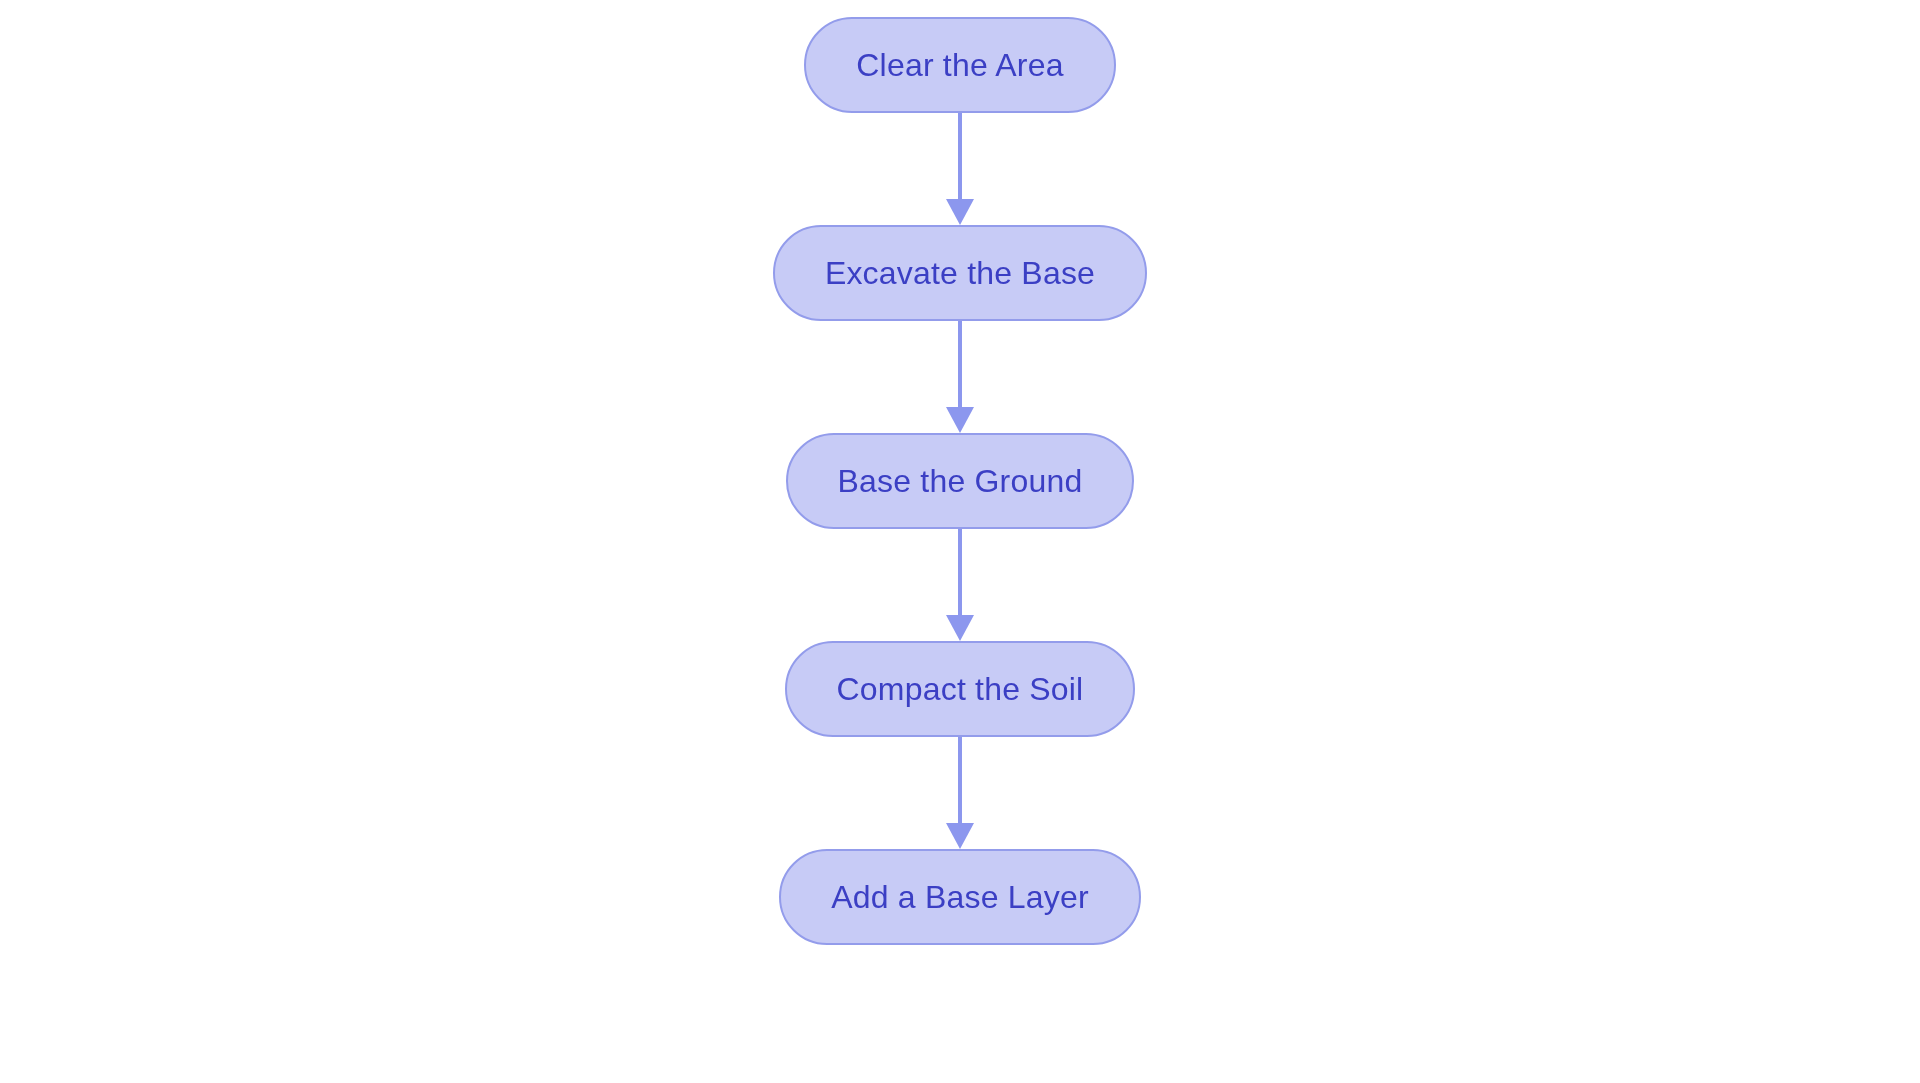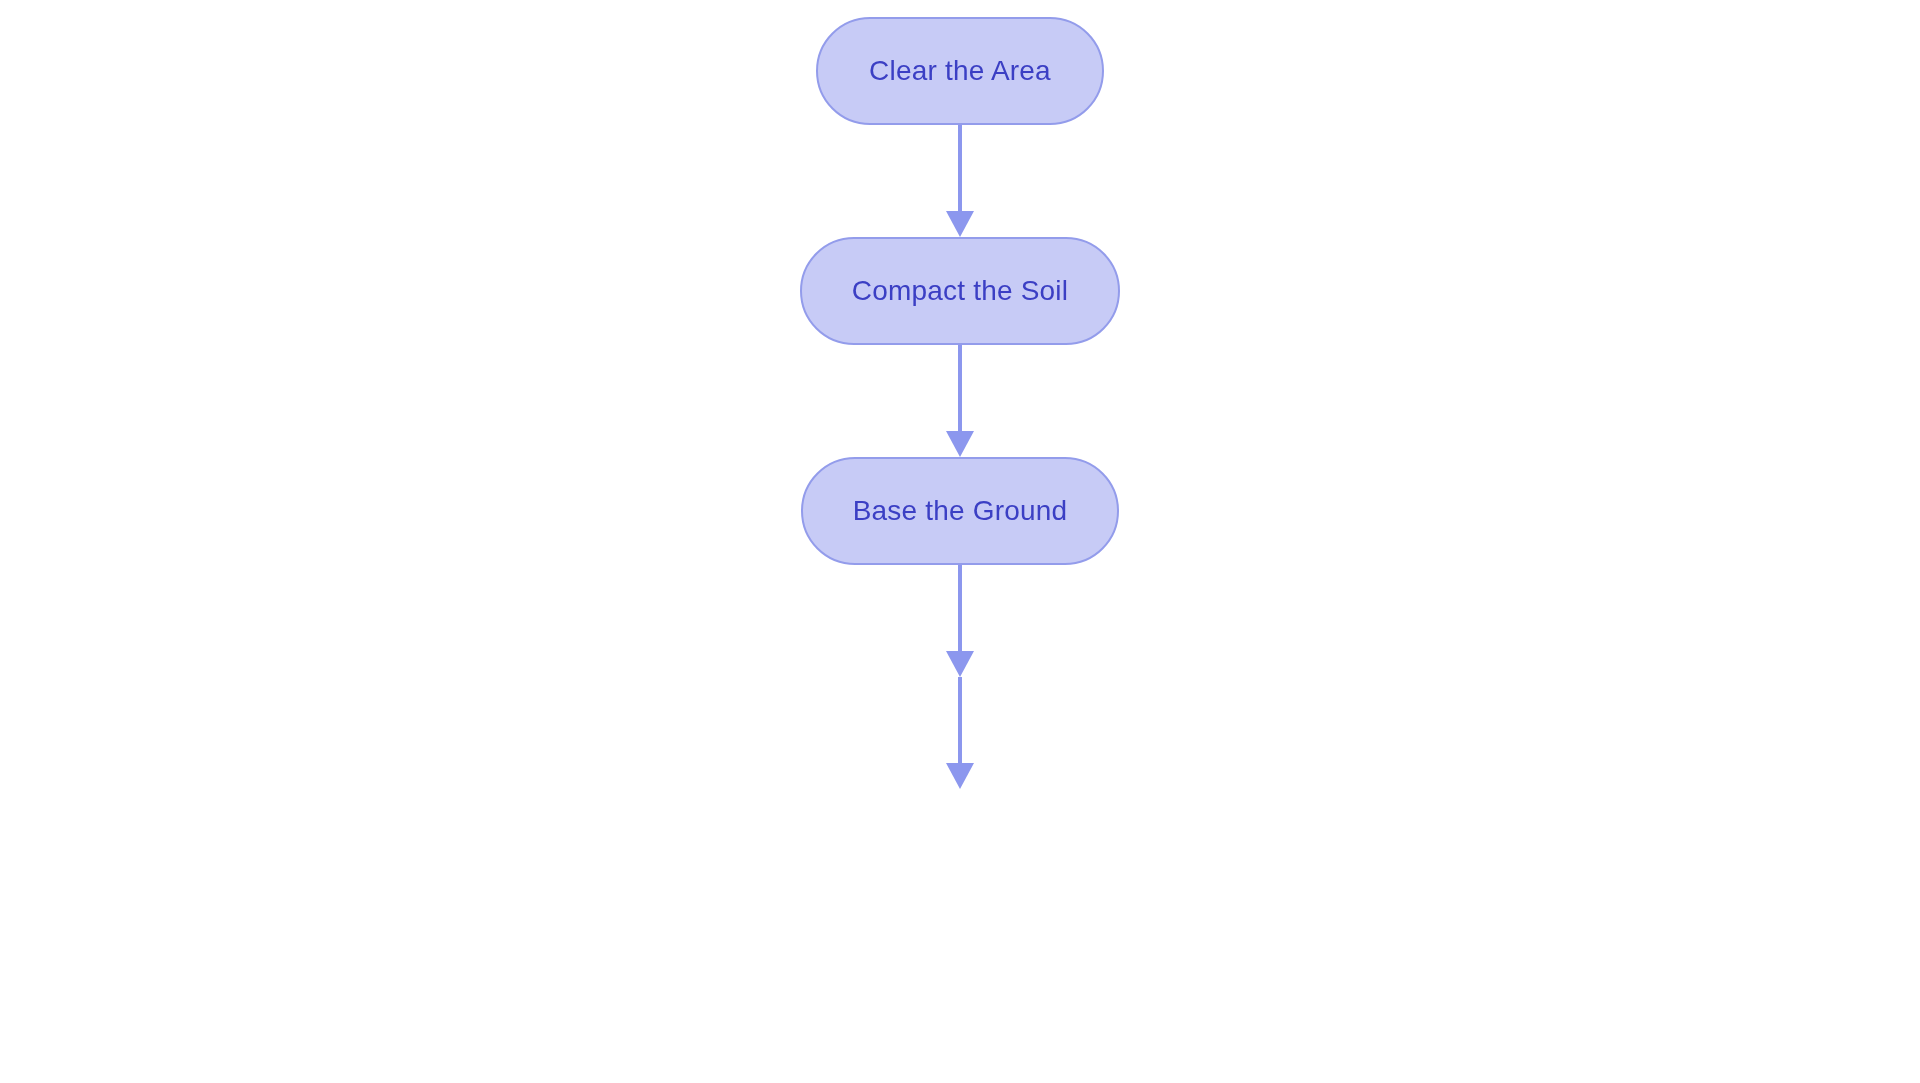--- a/index.html
+++ b/index.html
@@ -19,30 +19,30 @@
     position: absolute;
     top: 17px;
     left: 0;
     width: 100%;
     display: flex;
     flex-direction: column;
     align-items: center;
   }
   .node {
     box-sizing: border-box;
-    height: 108px;
+    height: 96px;
     min-width: 288px;
     padding: 0 50px;
     display: flex;
     align-items: center;
     justify-content: center;
     background: var(--node-fill, #c7cbf6);
     border: 2px solid var(--node-border, #939ceb);
     border-radius: 60px;
-    font-size: 28px;
+    font-size: 32px;
     letter-spacing: 0.2px;
     color: var(--node-text, #3b3fc4);
     white-space: nowrap;
   }
   .connector {
     height: 112px;
     width: 28px;
     display: flex;
     flex-direction: column;
     align-items: center;
@@ -69,38 +69,44 @@
     <div class="node">
       <span>Clear the Area</span>
     </div>
 
     <div class="connector">
       <div class="line"></div>
       <div class="head"></div>
     </div>
 
     <div class="node">
-      <span>Compact the Soil</span>
+      <span>Excavate the Base</span>
     </div>
 
     <div class="connector">
       <div class="line"></div>
       <div class="head"></div>
     </div>
 
     <div class="node">
       <span>Base the Ground</span>
     </div>
 
     <div class="connector">
       <div class="line"></div>
       <div class="head"></div>
     </div>
 
+    <div class="node">
+      <span>Compact the Soil</span>
+    </div>
 
     <div class="connector">
       <div class="line"></div>
       <div class="head"></div>
     </div>
 
+    <div class="node">
+      <span>Add a Base Layer</span>
+    </div>
 
   </div>
 </div>
 
 </body></html>

